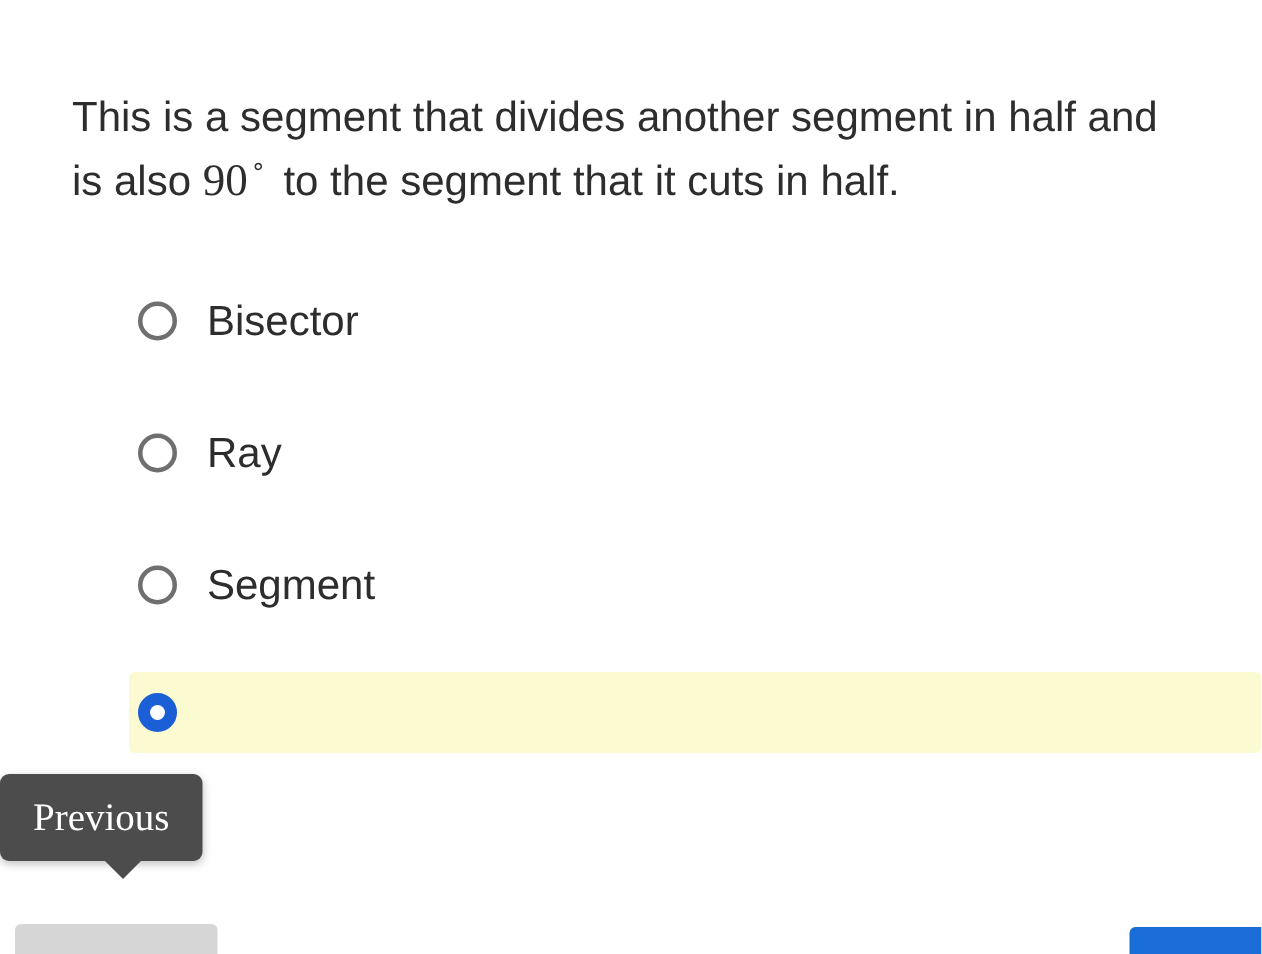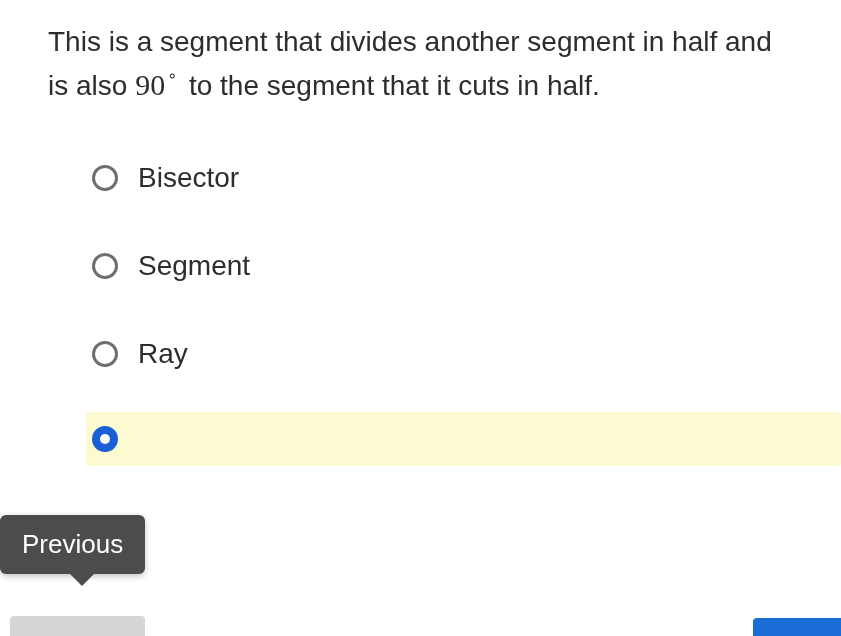--- a/index.html
+++ b/index.html
@@ -6,20 +6,21 @@
     body {
       font-family: "Helvetica Neue", Helvetica, Arial, sans-serif;
       width: 841px;
       height: 636px;
       background: #fff;
       position: relative;
       overflow: hidden;
     }
     .content {
       padding: 22px 48px 0 48px;
+      margin-top: 36px;
     }
     .question-text {
       font-size: 28px;
       line-height: 1.45;
       color: #2d2d2d;
       font-weight: 400;
       margin-bottom: 42px;
     }
     .math-num {
       font-family: "Times New Roman", Times, serif;
@@ -85,20 +86,21 @@
     .tooltip {
       position: absolute;
       left: 0;
       bottom: 62px;
       background: #4c4c4c;
       color: #fff;
       font-size: 26px;
       padding: 14px 22px;
       border-radius: 6px;
       box-shadow: 0 2px 6px rgba(0,0,0,0.25);
+      font-family: Liberation Serif, serif;
     }
     .tooltip::after {
       content: "";
       position: absolute;
       left: 70px;
       bottom: -12px;
       width: 0;
       height: 0;
       border-left: 12px solid transparent;
       border-right: 12px solid transparent;
@@ -133,26 +135,26 @@
 
   <div class="options">
 
     <div class="option">
       <span class="radio"></span>
       <span class="option-label">Bisector</span>
     </div>
 
     <div class="option">
       <span class="radio"></span>
-      <span class="option-label">Segment</span>
+      <span class="option-label">Ray</span>
     </div>
 
     <div class="option">
       <span class="radio"></span>
-      <span class="option-label">Ray</span>
+      <span class="option-label">Segment</span>
     </div>
 
     <div class="option selected">
       <span class="radio"></span>
     </div>
 
   </div>
 </div>
 
 <div class="tooltip">

